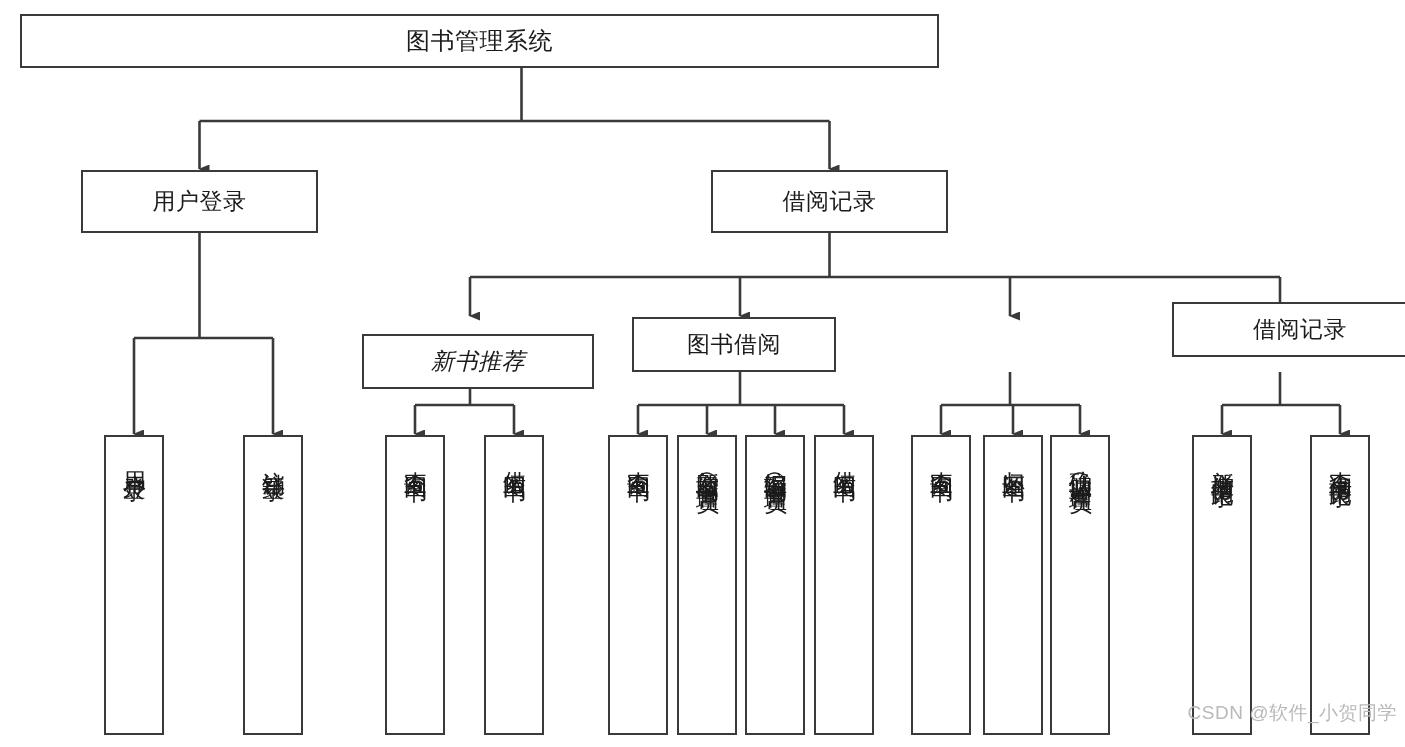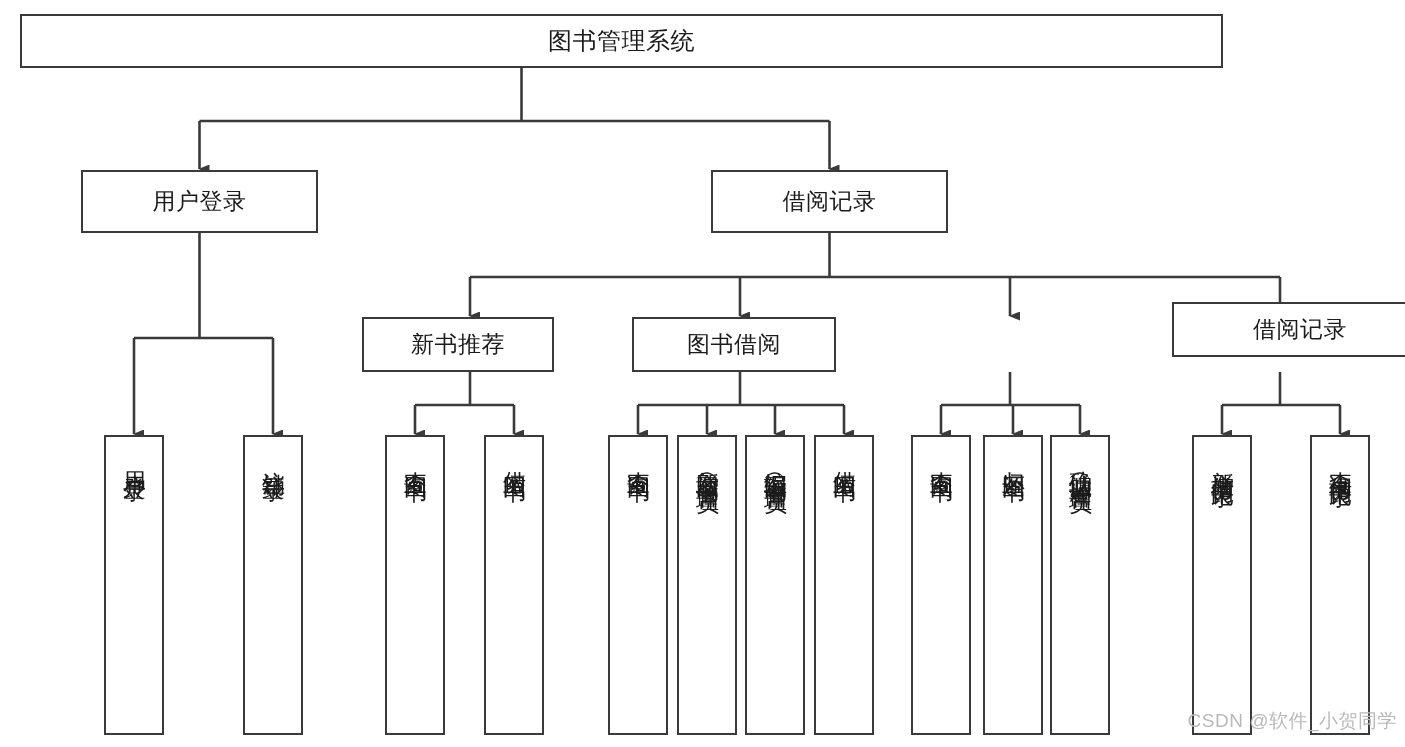--- a/index.html
+++ b/index.html
@@ -56,21 +56,21 @@
   }
   .node.vert .vlabel {
     writing-mode: vertical-rl;
     text-orientation: upright;
     letter-spacing: 3px;
     white-space: nowrap;
   }
   .watermark {
     position: absolute;
     right: 8px;
-    bottom: 13px;
+    bottom: 21px;
     font-size: 19px;
     color: #b9b9b9;
     letter-spacing: 0.5px;
     white-space: nowrap;
     z-index: 5;
   }
 </style>
 </head>
 <body>
 
@@ -112,32 +112,32 @@
         <path d="M941,405 L941,434" marker-end="url(#arrowhead)"></path>
         <path d="M1013,405 L1013,434" marker-end="url(#arrowhead)"></path>
         <path d="M1080,405 L1080,434" marker-end="url(#arrowhead)"></path>
         <path d="M1280,372 L1280,405"></path>
         <path d="M1222,405 L1340,405"></path>
         <path d="M1222,405 L1222,434" marker-end="url(#arrowhead)"></path>
         <path d="M1340,405 L1340,434" marker-end="url(#arrowhead)"></path>
       </g>
   </svg>
 
-  <div class="node horiz root" style="left: 20px; top: 14px; width: 1203px; height: 54px;">
+  <div class="node horiz root" style="left: 20px; top: 14px; width: 919px; height: 54px;">
       <span>图书管理系统</span>
     </div>
 
   <div class="node horiz" style="left: 81px; top: 170px; width: 237px; height: 63px;">
       <span>用户登录</span>
     </div>
   <div class="node horiz" style="left: 711px; top: 170px; width: 237px; height: 63px;">
       <span>借阅记录</span>
     </div>
 
-  <div class="node horiz" style="left: 362px; top: 317px; width: 192px; height: 55px;">
+  <div class="node horiz" style="left: 362px; top: 334px; width: 232px; height: 55px; font-style: italic;">
       <span>新书推荐</span>
     </div>
   <div class="node horiz" style="left: 632px; top: 317px; width: 204px; height: 55px;">
       <span>图书借阅</span>
     </div>
   <div class="node horiz" style="left: 1172px; top: 302px; width: 256px; height: 55px;">
       <span>借阅记录</span>
     </div>
 
   <div class="node vert" style="left: 104px; top: 435px; width: 60px; height: 300px;">

